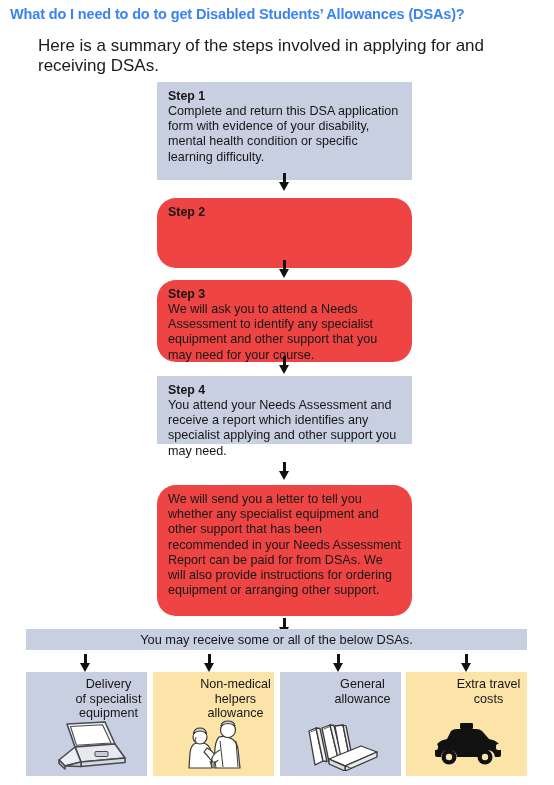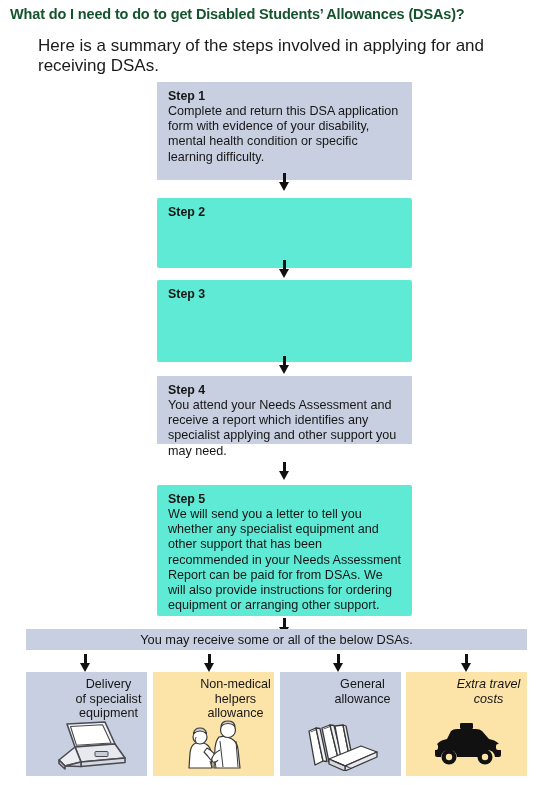--- a/index.html
+++ b/index.html
@@ -16,21 +16,21 @@
   }
 
   
   #page-title {
     position: absolute;
     left: 10px;
     top: 6px;
     width: 540px;
     font-size: 14.5px;
     font-weight: bold;
-    color: #14532d;
+    color: #3b82f6;
     letter-spacing: -0.15px;
     white-space: nowrap;
   }
   #intro-text {
     position: absolute;
     left: 38px;
     top: 36px;
     width: 500px;
     font-size: 17px;
     color: #1a1a1a;
@@ -41,21 +41,21 @@
     position: absolute;
     left: 157px;
     width: 255px;
     box-sizing: border-box;
     padding: 7px 10px 6px 11px;
     font-size: 12.6px;
     line-height: 15.2px;
     color: #161616;
   }
   .step-box.blue   { background: #c8cfe0; }
-  .step-box.cream  { background: #5eead4; border-radius: 2px; }
+  .step-box.cream  { background: #ef4444; border-radius: 19px; }
   .step-label {
     display: block;
     font-weight: bold;
     font-size: 12.4px;
     line-height: 15px;
     margin-bottom: 0px;
   }
   .step-body { display: block; }
 
   #step-1 { top: 82px;  height: 98px; }
@@ -124,21 +124,21 @@
     text-align: center;
     font-size: 12.6px;
     line-height: 14.6px;
     color: #161616;
   }
   .cat-box.blue  { background: #c8cfe0; }
   .cat-box.cream { background: #fce3a8; }
   #cat-0 { left: 26px;  }
   #cat-1 { left: 153px; }
   #cat-2 { left: 280px; }
-  #cat-3 { left: 406px; width: 121px; font-style: italic; }
+  #cat-3 { left: 406px; width: 121px; }
 
   .cat-label { display: block; white-space: pre-line; padding-left: 44px; }
   .cat-icon {
     position: absolute;
     left: 0; right: 0;
     bottom: 5px;
     height: 52px;
     display: flex;
     align-items: center;
     justify-content: center;
@@ -164,39 +164,39 @@
   <span class="step-label">Step 2</span>
 </div>
 
 <div class="arrow" id="arrow-2-3">
   <span class="shaft"></span>
   <span class="head"></span>
 </div>
 
 <div class="step-box cream" id="step-3">
   <span class="step-label">Step 3</span>
+  <span class="step-body">We will ask you to attend a Needs Assessment to identify any specialist equipment and other support that you may need for your course.</span>
 </div>
 
 <div class="arrow" id="arrow-3-4">
   <span class="shaft"></span>
   <span class="head"></span>
 </div>
 
 <div class="step-box blue" id="step-4">
   <span class="step-label">Step 4</span>
   <span class="step-body">You attend your Needs Assessment and receive a report which identifies any specialist applying and other support you may need.</span>
 </div>
 
 <div class="arrow" id="arrow-4-5">
   <span class="shaft"></span>
   <span class="head"></span>
 </div>
 
 <div class="step-box cream" id="step-5">
-  <span class="step-label">Step 5</span>
   <span class="step-body">We will send you a letter to tell you whether any specialist equipment and other support that has been recommended in your Needs Assessment Report can be paid for from DSAs. We will also provide instructions for ordering equipment or arranging other support.</span>
 </div>
 
 <div class="arrow" id="arrow-5-banner">
   <span class="shaft"></span>
   <span class="head"></span>
 </div>
 
 <div id="banner">You may receive some or all of the below DSAs.</div>
 

